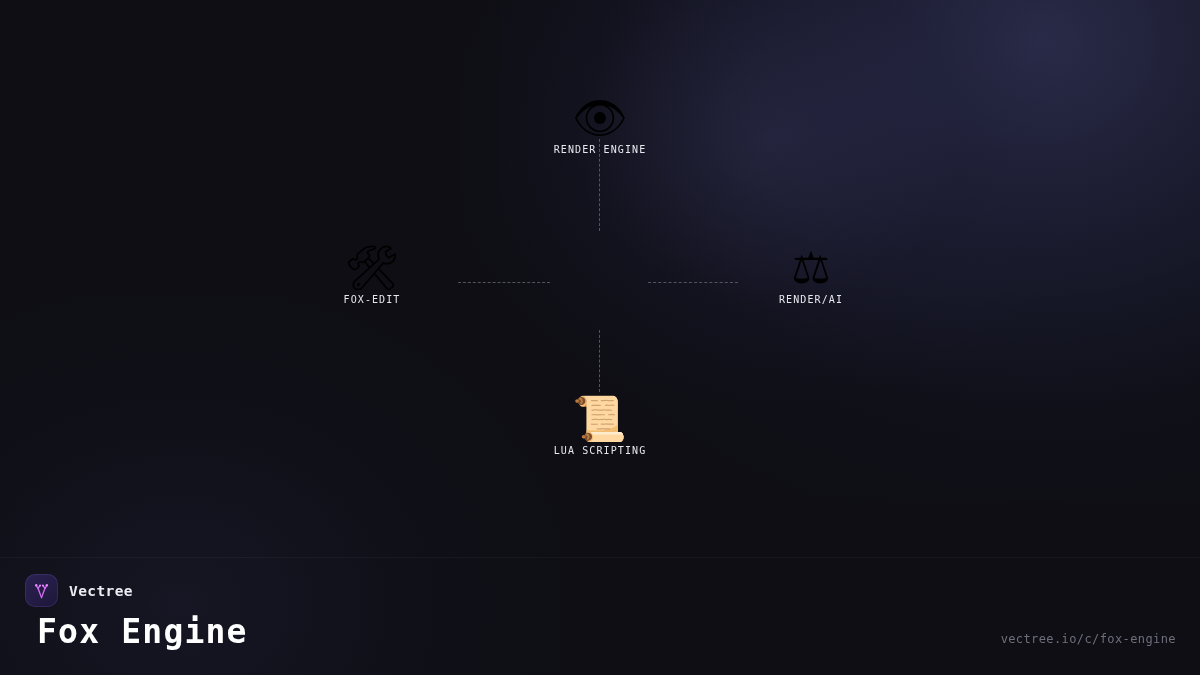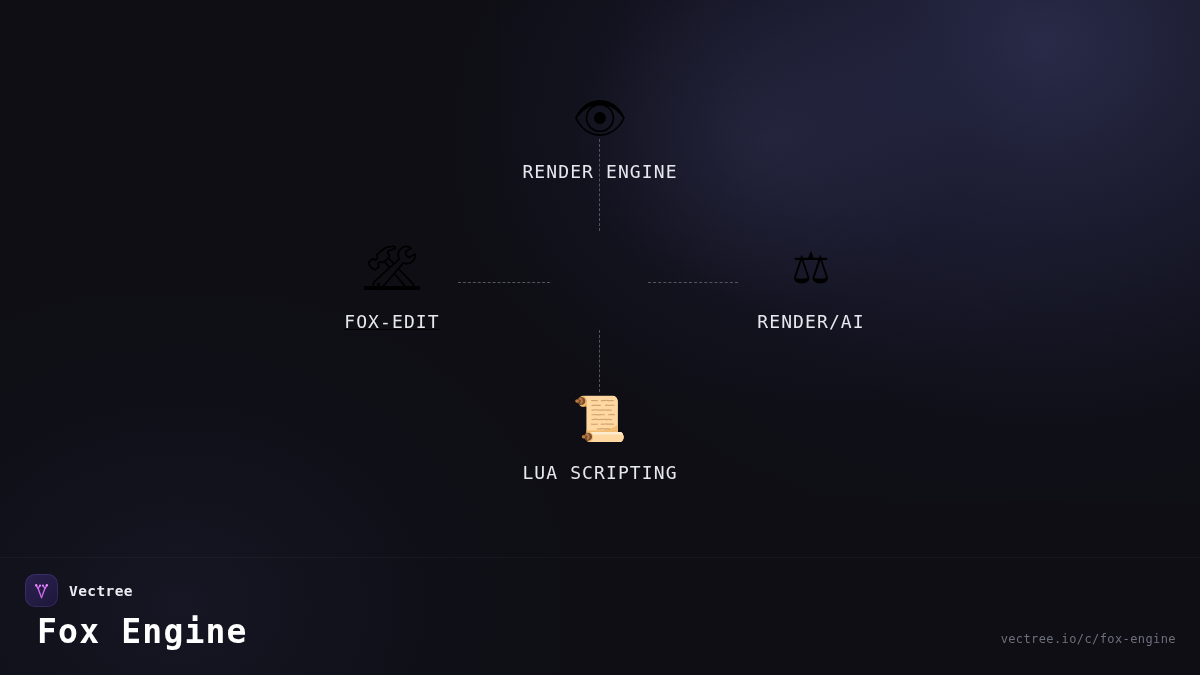--- a/index.html
+++ b/index.html
@@ -72,30 +72,29 @@
   }
   .node-emoji {
     font-family:"DejaVu Sans", sans-serif;
     font-size:44px;
     line-height:52px;
     display:block;
     user-select:none;
   }
   .node-label {
     display:block;
-    margin-top:17px;
-    font-family:"DejaVu Sans Mono", monospace;
-    font-size:18px;
+    font-family:"DejaVu Sans Mono", monospace;
+    font-size:10px;
     letter-spacing:1.1px;
     color:#e7e8ee;
     white-space:nowrap;
   }
 
   #node-render  { left:600px; top:92px;  }
-  #node-foxedit { left:392px; top:242px;text-decoration:underline; }
+  #node-foxedit { left:372px; top:242px; }
   #node-physics { left:811px; top:242px; }
   #node-lua     { left:600px; top:393px; }
 
   
   .edge { position:absolute; z-index:1; }
   .edge-v {
     width:0;
     border-left:1.6px dashed #54545f;
   }
   .edge-h {

